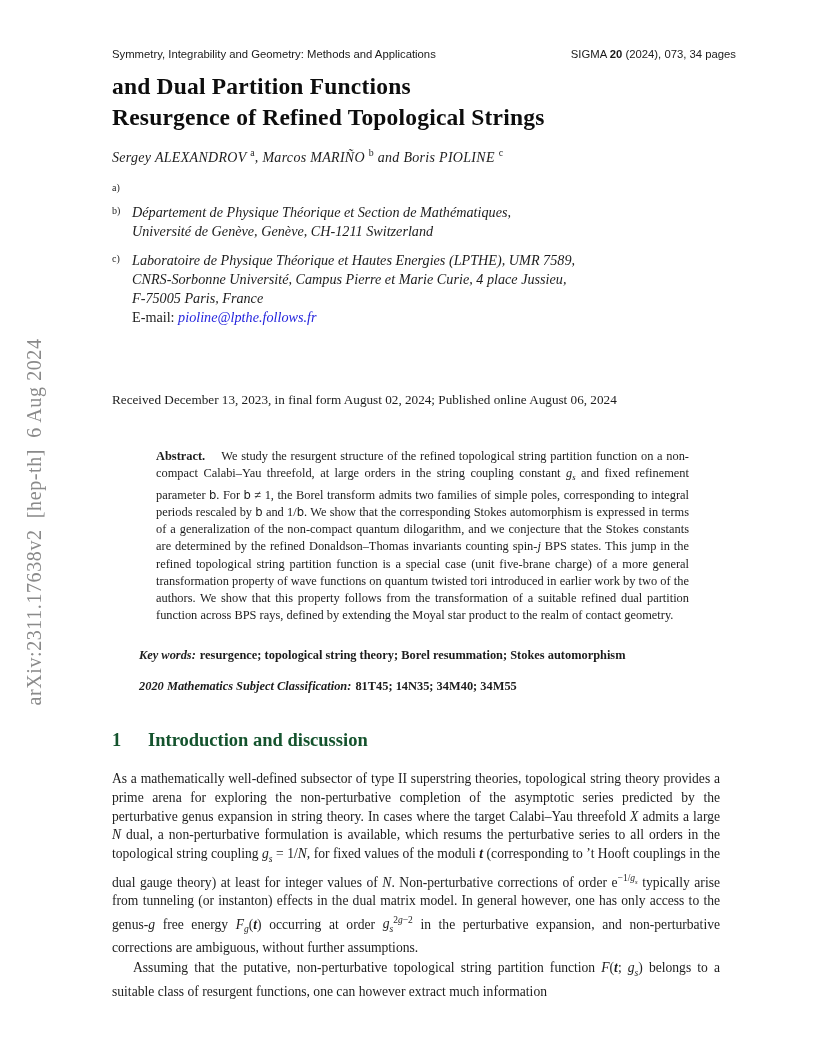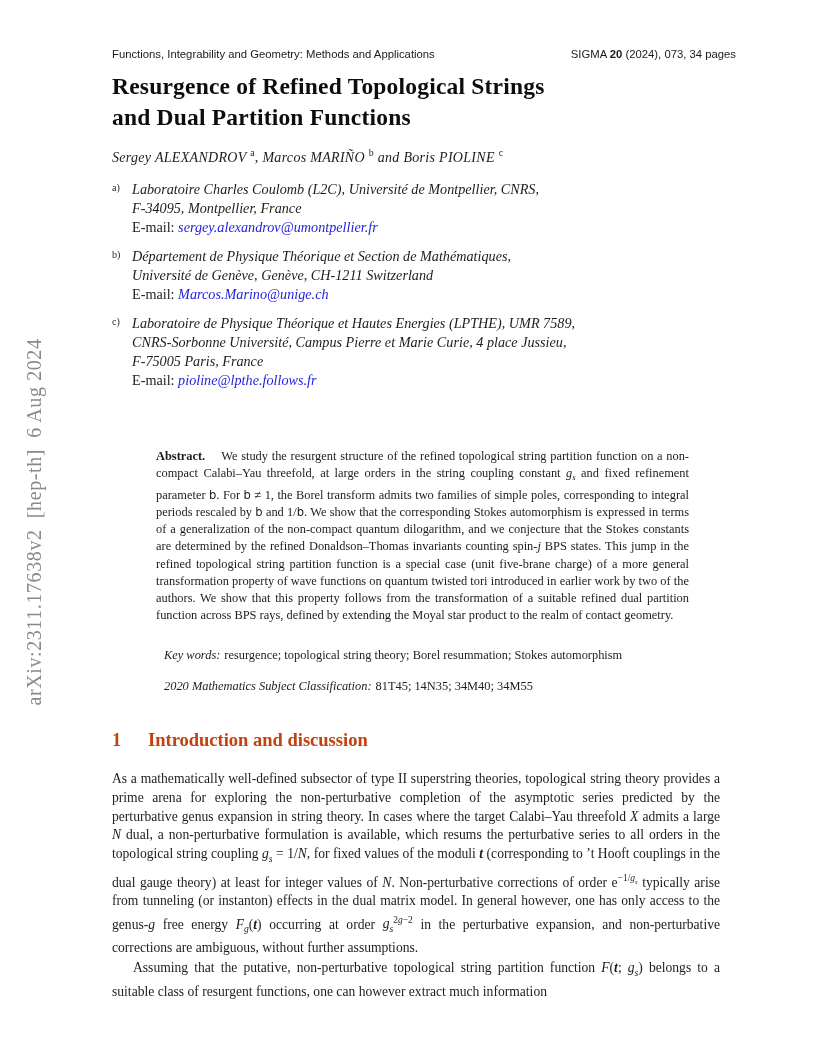--- a/index.html
+++ b/index.html
@@ -39,29 +39,29 @@
   .link { color:#2323dd; text-decoration:none; cursor:pointer; }
   .affil-email .link { font-style:italic; }
   .received { position:absolute; left:112px; top:392px; font-size:13.2px; }
   .doi-line { position:absolute; left:112px; top:410px; font-size:13.2px; }
   .abstract {
     position:absolute; left:156px; top:448px; width:533px;
     font-size:12.4px; line-height:17.2px; text-align:justify;
   }
   .abstract-label { font-weight:700; margin-right:16px; }
   .keywords, .msc {
-    position:absolute; left:164px; width:545px; font-size:12.4px;
+    position:absolute; left:139px; width:545px; font-size:12.4px;font-weight:bold;
   }
   .keywords { top:648px; }
   .msc { top:679px; }
   .it { font-style:italic; }
   .label-gap { margin-right:4px; }
   .section-heading {
     position:absolute; left:112px; top:730px;
-    font-size:18.5px; font-weight:700; color:#c2410c;
+    font-size:18.5px; font-weight:700; color:#14532d;
   }
   .sec-num { display:inline-block; width:36px; }
   .body-text {
     position:absolute; left:112px; width:608px;
     font-size:13.6px; line-height:18.8px; text-align:justify;
   }
   .p1 { top:770px; }
   .p2 { top:959px; text-indent:21px; }
   .sf { font-family:"DejaVu Sans", sans-serif; font-size:0.93em; }
   .cal { font-style:italic; }
@@ -69,64 +69,54 @@
   i { font-style:italic; }
 </style>
 </head>
 <body>
 
 <div class="page">
 
   <div class="arxiv-watermark">arXiv:2311.17638v2  [hep-th]  6 Aug 2024</div>
 
   <div class="running-head">
-    <span>Functions, Integrability and Geometry: Methods and Applications</span>
+    <span>Symmetry, Integrability and Geometry: Methods and Applications</span>
     <span>SIGMA <b>20</b> (2024), 073, 34 pages</span>
   </div>
 
   <h1 class="paper-title">
+    <div>and Dual Partition Functions</div>
     <div>Resurgence of Refined Topological Strings</div>
-    <div>and Dual Partition Functions</div>
   </h1>
 
   <div class="authors">Sergey ALEXANDROV <sup>a</sup>, Marcos MARIÑO <sup>b</sup> and Boris PIOLINE <sup>c</sup></div>
 
   <div class="affiliations">
     <div class="affil">
       <span class="affil-marker">a)</span>
-      <div class="affil-body">
-        <div>Laboratoire Charles Coulomb (L2C), Université de Montpellier, CNRS,<br>F-34095, Montpellier, France</div>
-        <div class="affil-email">
-          <span>E-mail:</span>
-          <a class="link">sergey.alexandrov@umontpellier.fr</a>
-        </div>
-      </div>
     </div>
     <div class="affil">
       <span class="affil-marker">b)</span>
       <div class="affil-body">
         <div>Département de Physique Théorique et Section de Mathématiques,<br>Université de Genève, Genève, CH-1211 Switzerland</div>
-        <div class="affil-email">
-          <span>E-mail:</span>
-          <a class="link">Marcos.Marino@unige.ch</a>
-        </div>
       </div>
     </div>
     <div class="affil">
       <span class="affil-marker">c)</span>
       <div class="affil-body">
         <div>Laboratoire de Physique Théorique et Hautes Energies (LPTHE), UMR 7589,<br>CNRS-Sorbonne Université, Campus Pierre et Marie Curie, 4 place Jussieu,<br>F-75005 Paris, France</div>
         <div class="affil-email">
           <span>E-mail:</span>
           <a class="link">pioline@lpthe.follows.fr</a>
         </div>
       </div>
     </div>
   </div>
 
+  <div class="received">Received December 13, 2023, in final form August 02, 2024; Published online August 06, 2024</div>
 
 
   <div class="abstract">
     <span class="abstract-label">Abstract.</span><span>We study the resurgent structure of the refined topological string partition function on a non-compact Calabi–Yau threefold, at large orders in the string coupling constant <i>g<sub>s</sub></i> and fixed refinement parameter <span class="sf">b</span>. For <span class="sf">b</span> ≠ 1, the Borel transform admits two families of simple poles, corresponding to integral periods rescaled by <span class="sf">b</span> and 1/<span class="sf">b</span>. We show that the corresponding Stokes automorphism is expressed in terms of a generalization of the non-compact quantum dilogarithm, and we conjecture that the Stokes constants are determined by the refined Donaldson–Thomas invariants counting spin-<i>j</i> BPS states. This jump in the refined topological string partition function is a special case (unit five-brane charge) of a more general transformation property of wave functions on quantum twisted tori introduced in earlier work by two of the authors. We show that this property follows from the transformation of a suitable refined dual partition function across BPS rays, defined by extending the Moyal star product to the realm of contact geometry.</span>
   </div>
 
   <div class="keywords">
     <span class="it label-gap">Key words:</span><span>resurgence; topological string theory; Borel resummation; Stokes automorphism</span>
   </div>
 

